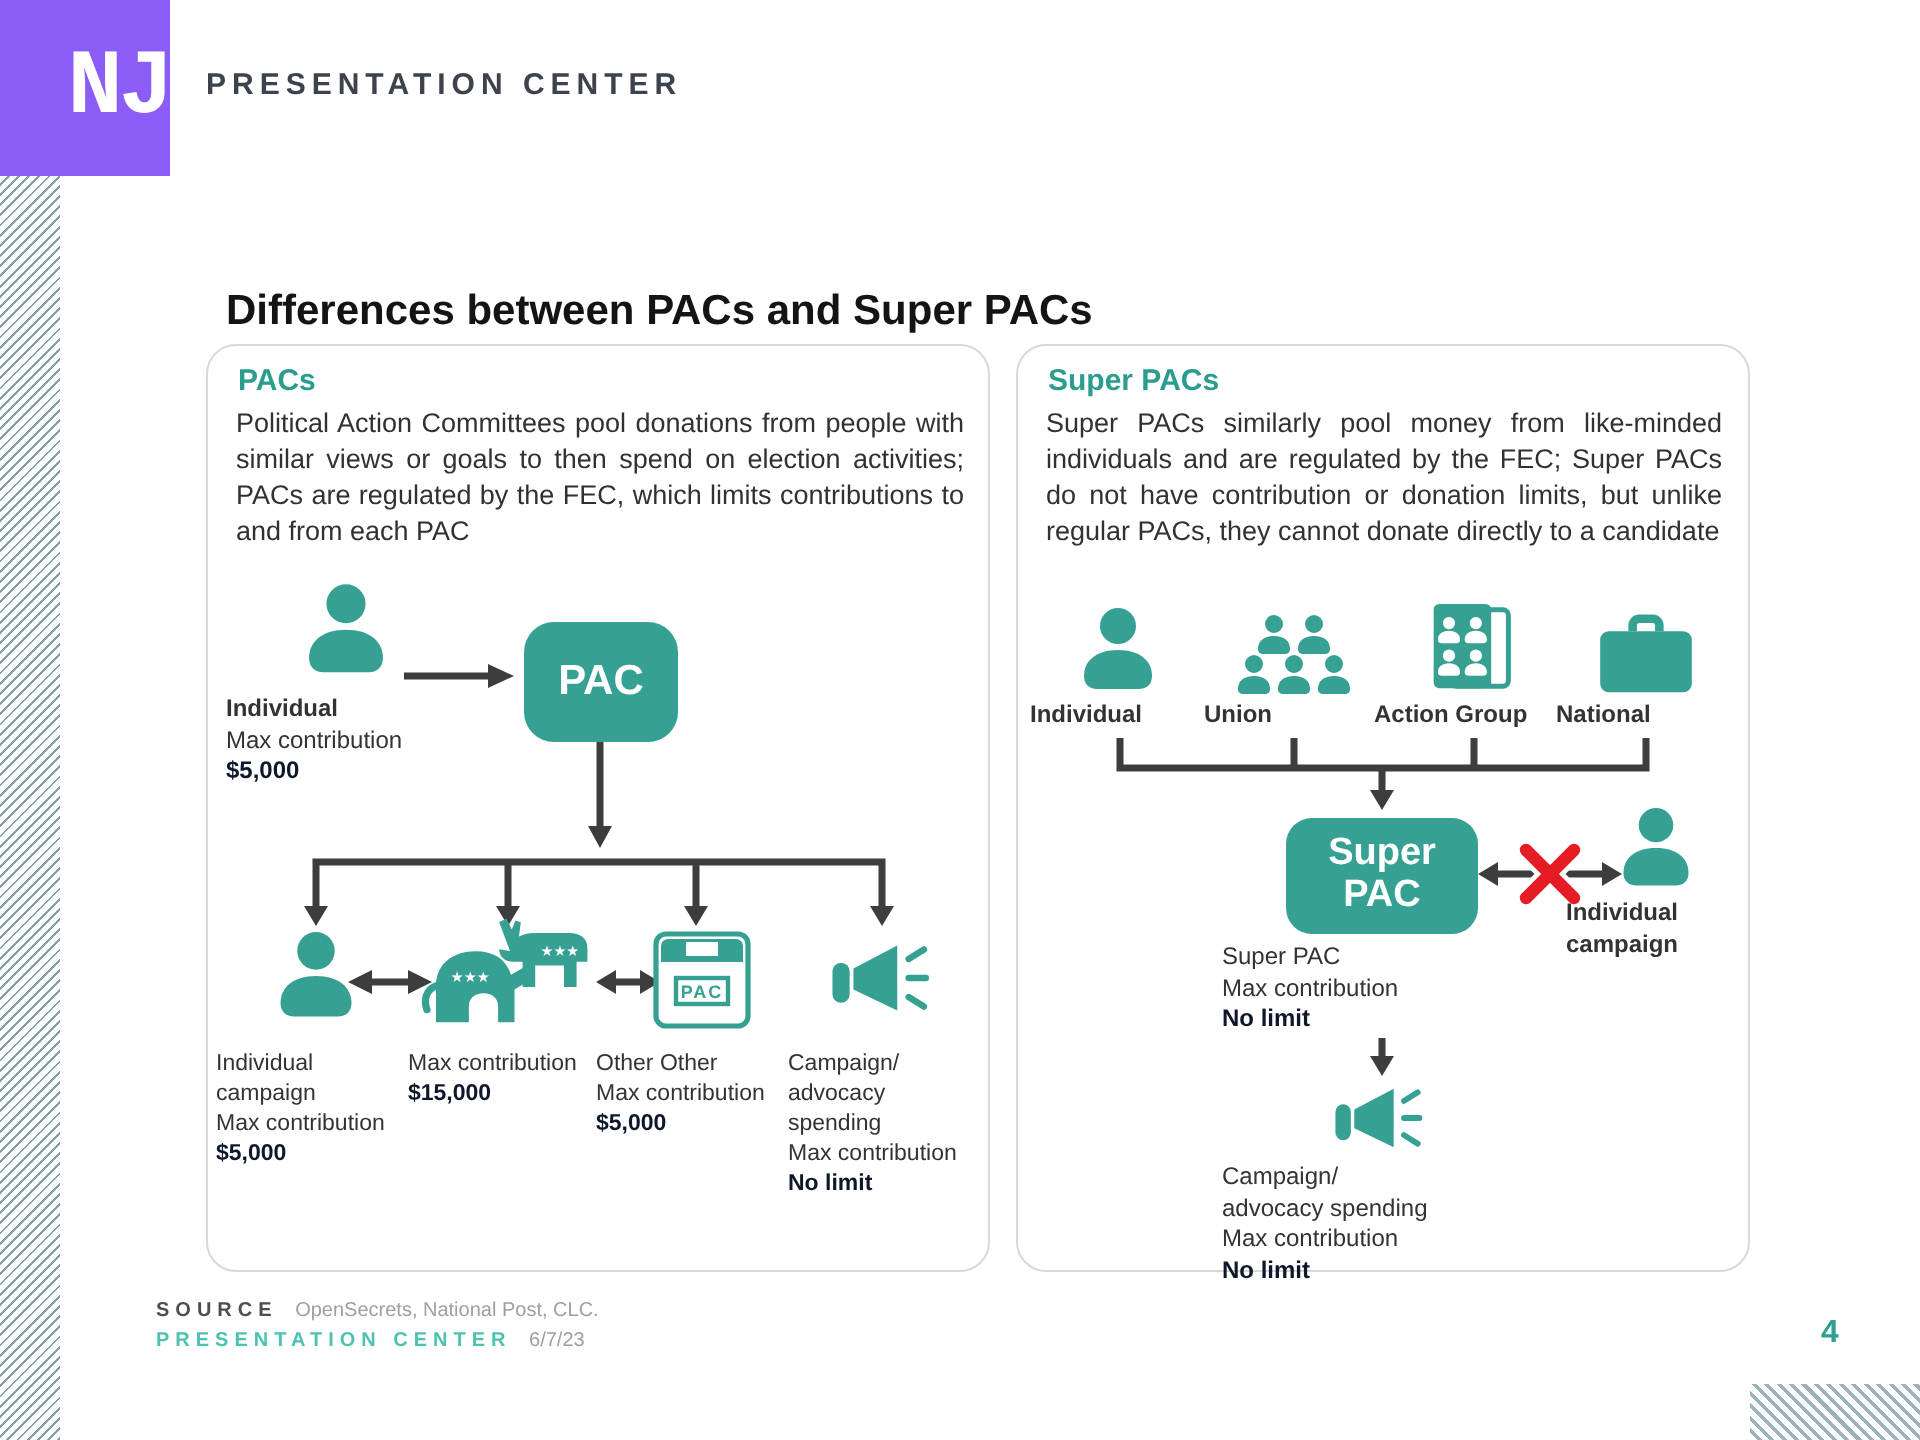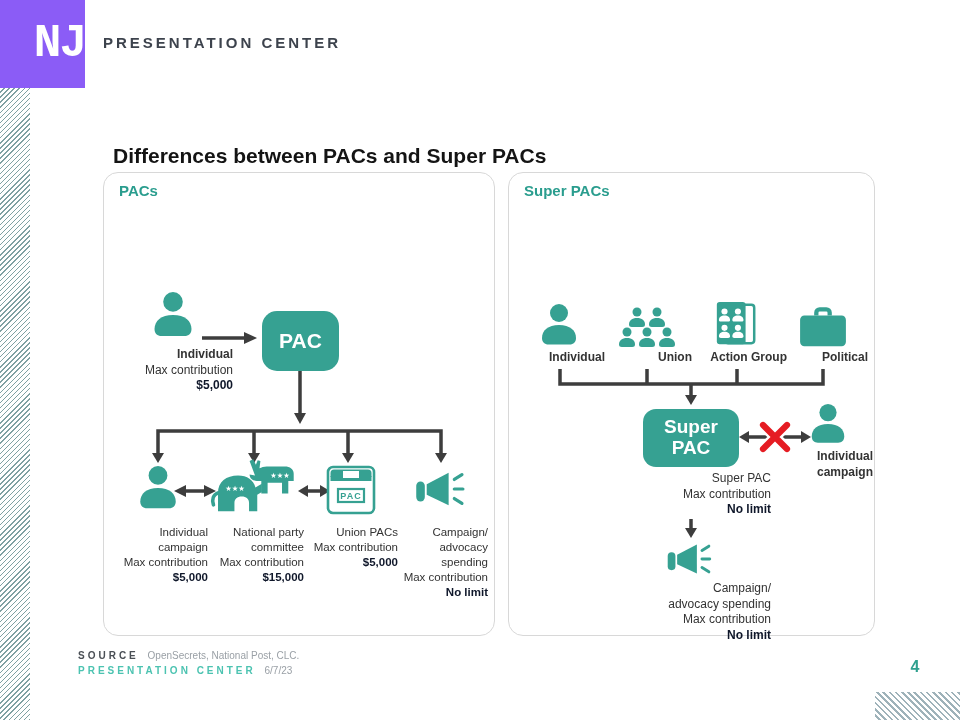--- a/index.html
+++ b/index.html
@@ -21,21 +21,21 @@
 
   
   .panel{position:absolute;border:1px solid #d8d8d8;border-radius:15px;background:#fff;}
   .panel-pac{left:103px;top:172px;width:390px;height:462px;}
   .panel-super{left:508px;top:172px;width:365px;height:462px;}
   .ph{position:absolute;left:15px;top:9px;font-size:15px;font-weight:bold;color:#2a9d8e;}
   .pdesc{position:absolute;left:14px;top:30px;font-size:13.5px;color:#313131;line-height:1.33;text-align:justify;}
   .panel-pac .pdesc{width:364px;}
   .panel-super .pdesc{width:338px;}
 
-  .col{position:absolute;text-align:right;font-size:11.5px;color:#333;line-height:1.3;}
+  .col{position:absolute;text-align:left;font-size:11.5px;color:#333;line-height:1.3;}
   .col12{font-size:12px;}
   .b{font-weight:bold;}
   .v{color:#0f172a;font-weight:bold;}
   .preline{white-space:pre-line;}
 
   .pacbox{position:absolute;left:158px;top:138px;width:77px;height:60px;border-radius:15px;background:#36a192;
           display:flex;align-items:center;justify-content:center;color:#fff;font-weight:bold;font-size:21px;}
   .superbox{position:absolute;left:134px;top:236px;width:96px;height:58px;border-radius:13px;background:#36a192;
           display:flex;align-items:center;justify-content:center;color:#fff;font-weight:bold;font-size:19px;
           line-height:1.1;text-align:center;}
@@ -57,20 +57,21 @@
 
   <div class="abs logo">
     <span>NJ</span>
   </div>
   <div class="abs brand">PRESENTATION CENTER</div>
   <div class="abs left-hatch"></div>
   <div class="abs title">Differences between PACs and Super PACs</div>
 
   <div class="panel panel-pac">
     <div class="ph">PACs</div>
+    <div class="pdesc">Political Action Committees pool donations from people with similar views or goals to then spend on election activities; PACs are regulated by the FEC, which limits contributions to and from each PAC</div>
 
     <svg class="conn" width="390" height="462" viewBox="0 0 390 462">
       <g stroke="#3d3d3d" stroke-width="3.5" fill="none">
         <path d="M98 165 H140"></path>
         <path d="M196 198 V240"></path>
         <path d="M54 280 V258 H337 V280 M150 258 V280 M244 258 V280"></path>
         <path d="M82 318 H100 M204 318 H216"></path>
       </g>
       <g fill="#3d3d3d" stroke="none">
         <polygon points="140,159 140,171 153,165"></polygon>
@@ -142,41 +143,40 @@
       </g>
     </svg>
 
     <div class="col" style="left:4px;top:352px;width:100px">
       <div class="preline">Individual
 campaign</div>
       <div>Max contribution</div>
       <div class="v">$5,000</div>
     </div>
     <div class="col" style="left:100px;top:352px;width:100px">
-      <div class="preline">National party
-committee</div>
       <div>Max contribution</div>
       <div class="v">$15,000</div>
     </div>
     <div class="col" style="left:194px;top:352px;width:100px">
-      <div class="preline">Union PACs</div>
+      <div class="preline">Other Other</div>
       <div>Max contribution</div>
       <div class="v">$5,000</div>
     </div>
     <div class="col" style="left:290px;top:352px;width:94px">
       <div class="preline">Campaign/
 advocacy
 spending</div>
       <div>Max contribution</div>
       <div class="v">No limit</div>
     </div>
   </div>
 
   <div class="panel panel-super">
     <div class="ph">Super PACs</div>
+    <div class="pdesc">Super PACs similarly pool money from like-minded individuals and are regulated by the FEC; Super PACs do not have contribution or donation limits, but unlike regular PACs, they cannot donate directly to a candidate</div>
 
     <svg class="conn" width="365" height="462" viewBox="0 0 365 462">
       <g stroke="#3d3d3d" stroke-width="3.5" fill="none">
         <path d="M51 196 V211 H314 V196 M138 196 V211 M228 196 V211"></path>
         <path d="M182 211 V222"></path>
         <path d="M240 264 H292"></path>
         <path d="M182 346 V355"></path>
       </g>
       <g fill="#3d3d3d" stroke="none">
         <polygon points="176,222 188,222 182,232"></polygon>
@@ -246,21 +246,21 @@
     </svg>
 
     <svg class="icon" style="left:288px;top:134px" width="52" height="42" viewBox="0 0 54 44">
       <path d="M20 9 v-3 a3.5 3.5 0 0 1 3.5 -3.5 h7 a3.5 3.5 0 0 1 3.5 3.5 v3" fill="none" stroke="#36a192" stroke-width="4.5"></path>
       <rect x="3" y="9" width="48" height="32" rx="4.5" fill="#36a192"></rect>
     </svg>
 
     <div class="col col12 b" style="left:6px;top:177px;width:90px">Individual</div>
     <div class="col col12 b" style="left:93px;top:177px;width:90px">Union</div>
     <div class="col col12 b" style="left:178px;top:177px;width:100px">Action Group</div>
-    <div class="col col12 b" style="left:269px;top:177px;width:90px">Political</div>
+    <div class="col col12 b" style="left:269px;top:177px;width:90px">National</div>
 
     <div class="superbox">
       <span style="width:70px">Super PAC</span>
     </div>
 
     <svg class="icon" style="left:299px;top:230px" width="40" height="44" viewBox="0 0 40 46">
       <g fill="#36a192">
           <circle cx="20" cy="10" r="9"></circle>
       <path d="M20 22c11 0 17 5.5 17 13 0 4-2.5 6.5-6.5 6.5h-21c-4 0-6.5-2.5-6.5-6.5 0-7.5 6-13 17-13z"></path>
         </g>

